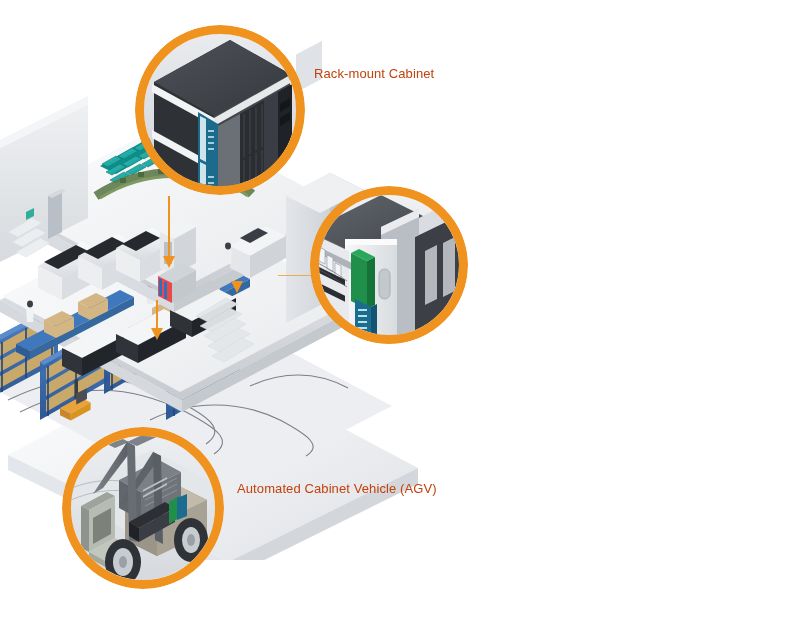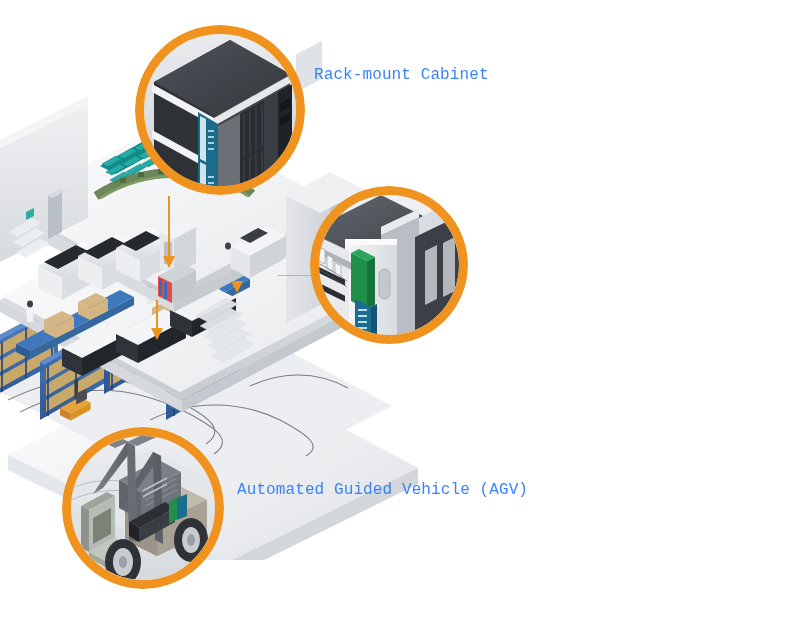--- a/index.html
+++ b/index.html
@@ -15,22 +15,22 @@
            box-sizing:border-box;}
   .callout .ring{position:absolute;inset:0;border-radius:50%;
            border:9px solid #F0921E;box-sizing:border-box;pointer-events:none;z-index:5;}
   .callout .inner{position:absolute;inset:9px;border-radius:50%;overflow:hidden;background:#e9eaec;}
 
   #callout-rack{left:135px;top:25px;width:170px;height:170px;}
   #callout-equip{left:310px;top:186px;width:158px;height:158px;}
   #callout-agv{left:62px;top:427px;width:162px;height:162px;}
 
   
-  .clabel{position:absolute;color:#3b82f6;font-size:16px;letter-spacing:.1px;
-          white-space:nowrap;font-family:Liberation Mono, monospace;}
+  .clabel{position:absolute;color:#c2410c;font-size:13px;letter-spacing:.1px;
+          white-space:nowrap;font-family:Liberation Sans, sans-serif;}
   #label-rack{left:314px;top:66px;}
   #label-equip{left:313px;top:357px;}
   #label-agv{left:237px;top:481px;}
 
   
   .leader{position:absolute;background:#E9A23E;height:1.3px;opacity:.85;}
   #leader-equip{left:278px;top:275px;width:42px;}
 </style>
 </head>
 <body>
@@ -634,15 +634,15 @@
           <ellipse cx="52" cy="126" rx="18" ry="23" fill="#2f3338"></ellipse>
           <ellipse cx="52" cy="126" rx="10" ry="14" fill="#c7ccd1"></ellipse>
           <ellipse cx="52" cy="126" rx="4" ry="6" fill="#9aa0a6"></ellipse>
         </g>
       </svg>
     </div>
     <div class="ring"></div>
   </div>
 
   <div class="clabel" id="label-rack">Rack-mount Cabinet</div>
-  <div class="clabel" id="label-agv">Automated Guided Vehicle (AGV)</div>
+  <div class="clabel" id="label-agv">Automated Cabinet Vehicle (AGV)</div>
 
 </div>
 
 </body></html>

